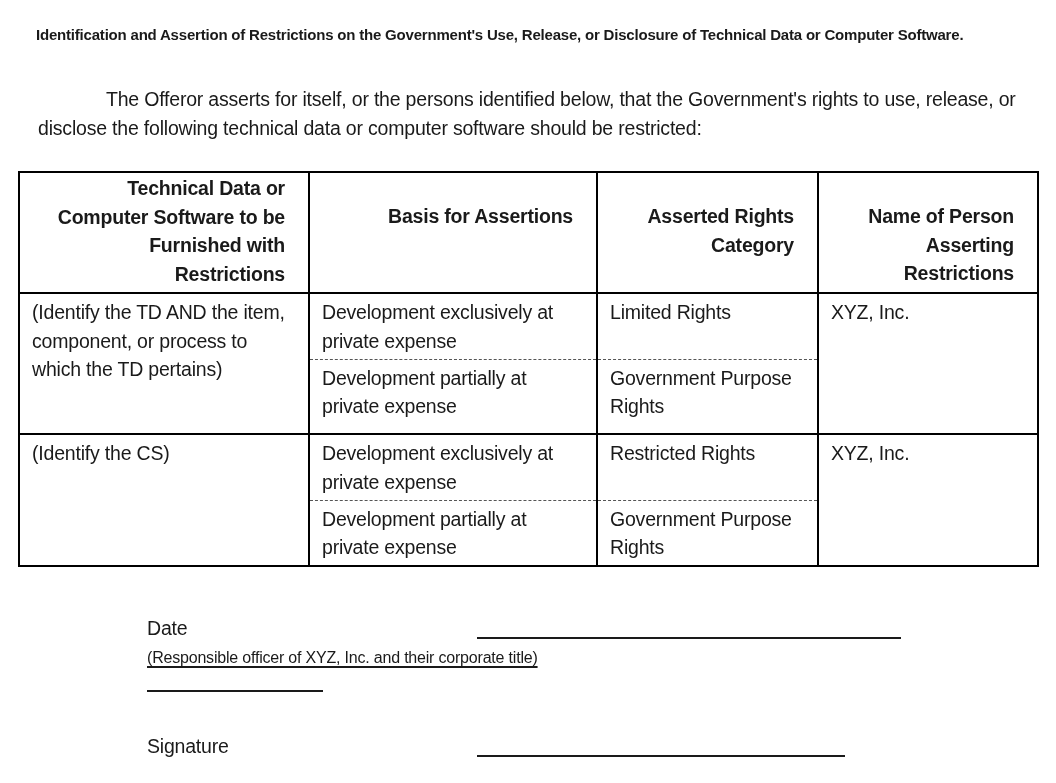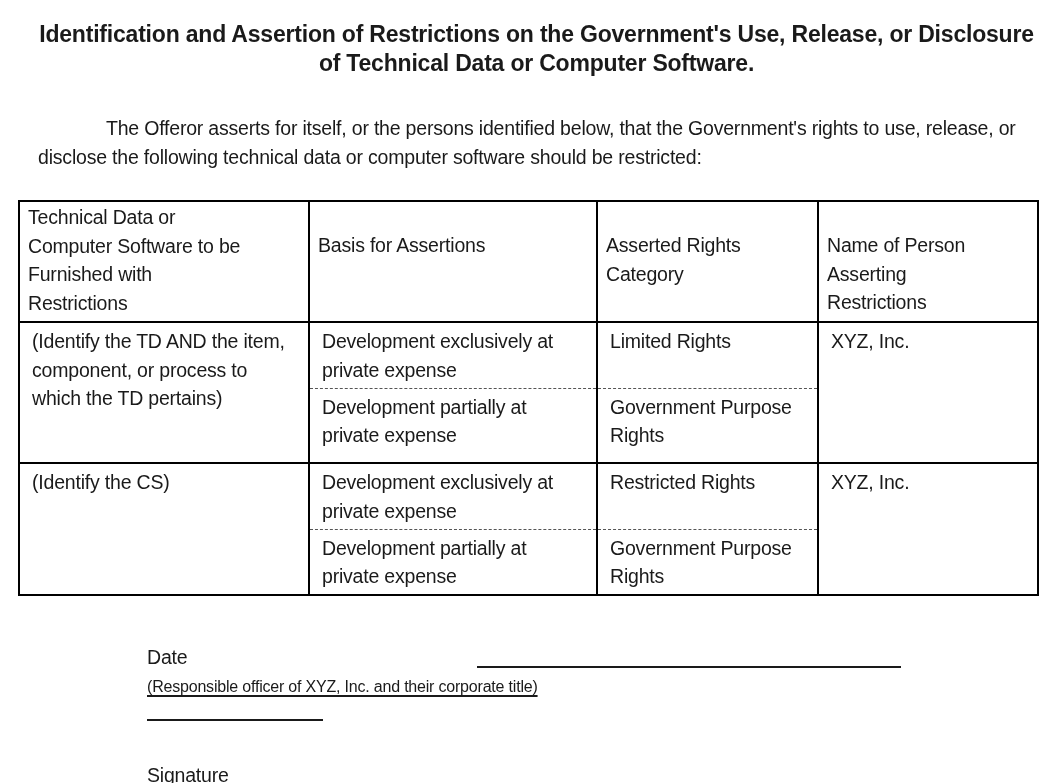--- a/index.html
+++ b/index.html
@@ -6,22 +6,21 @@
     margin: 0; padding: 0;
     background: #ffffff;
     width: 1056px; height: 783px;
     font-family: "Liberation Sans", sans-serif;
     color: #1a1a1a;
     overflow: hidden;
   }
   .page { position: relative; width: 1056px; height: 783px; background: #fff; }
 
   .title {
-    font-size: 23px; line-height: 29px; font-weight: bold;
-    text-align: center;
+    font-size: 15px; line-height: 29px; font-weight: bold;
     margin: 20px 19px 0 36px;
     letter-spacing: -0.2px;
   }
   .intro {
     font-size: 19.5px; line-height: 29px;
     margin: 36px 36px 0 38px;
     text-indent: 68px;
     letter-spacing: -0.2px;
   }
 
@@ -33,24 +32,24 @@
   }
   .assertions-table th, .assertions-table td {
     border: 2px solid #000;
     font-size: 19.5px; line-height: 28.5px;
     vertical-align: top;
     text-align: left;
     letter-spacing: -0.2px;
     word-wrap: break-word;
   }
   .assertions-table th {
-    font-weight: normal;
-    text-align: left;
+    font-weight: bold;
+    text-align: right;
     white-space: pre-line;
-    padding: 1px 0 4px 8px;
+    padding: 1px 23px 4px 8px;
   }
   .assertions-table th.offset-one-line { padding-top: 29px; }
   .assertions-table td { padding: 4px 12px 0 12px; }
   .assertions-table td.category-cell { padding-right: 22px; }
   tr.r1a { height: 66px; }
   tr.r1b { height: 75px; }
   tr.r2a { height: 66px; }
   tr.r2b { height: 66px; }
   td.dash-b { border-bottom: 1px dashed #555; }
   td.dash-t { border-top: 1px dashed #555; }

